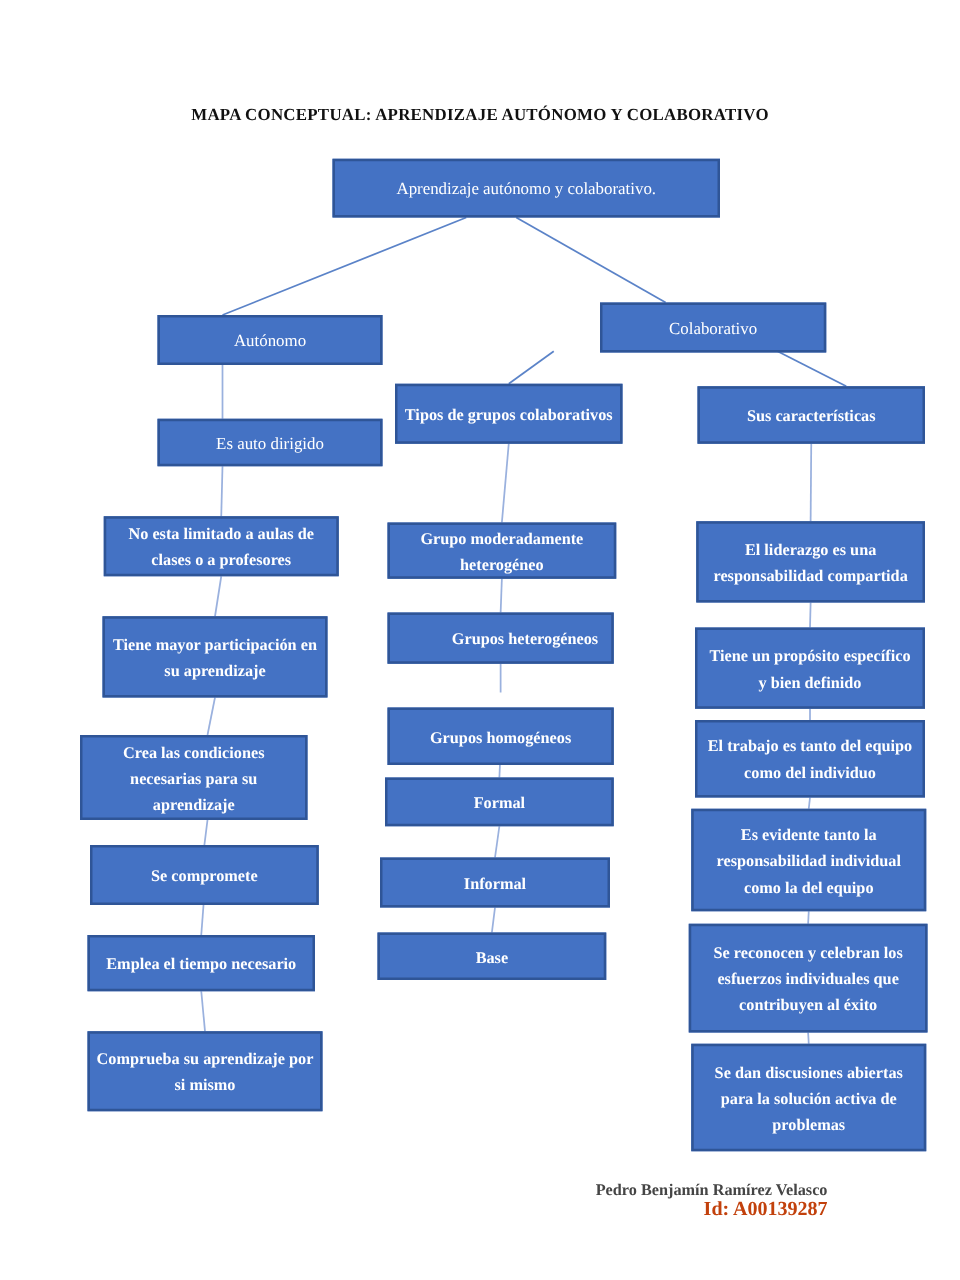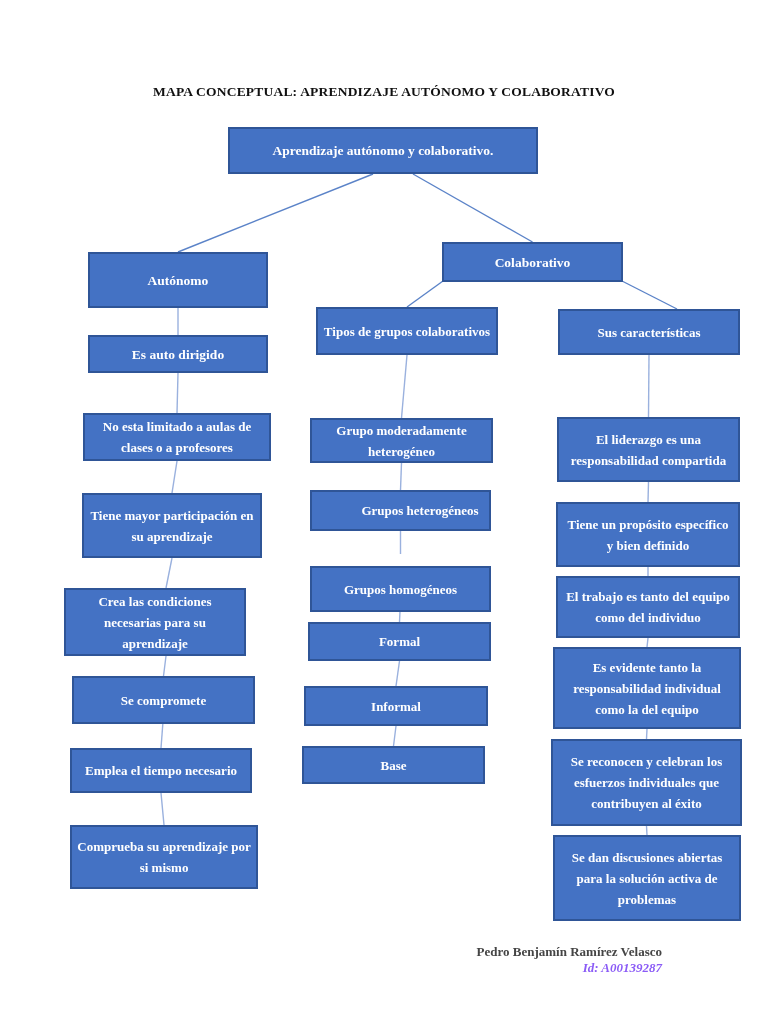--- a/index.html
+++ b/index.html
@@ -44,38 +44,37 @@
     color: #ffffff;
     display: flex;
     align-items: center;
     justify-content: center;
     text-align: center;
     font-size: 13px;
     line-height: 21px;
     padding: 1px 5px;
   }
   .node.bold { font-weight: 700; }
-  .node.plain { font-weight: 700; font-size: 13.5px; }
+  .node.plain { font-weight: 400; font-size: 13.5px; margin-left: 38px; }
   #footer {
     position: absolute;
     top: 944px;
     right: 106px;
     text-align: right;
     line-height: 16px;
   }
   #footer .author {
     font-size: 13px;
     font-weight: 700;
     color: #454545;
   }
   #footer .student-id {
-    font-size: 13px;
+    font-size: 16px;
     font-weight: 700;
-    color: #8b5cf6;
-    font-style: italic;
+    color: #c2410c;
   }
 </style>
 </head>
 <body>
 
 <div id="page">
   <div id="doc-title">MAPA CONCEPTUAL: APRENDIZAJE AUTÓNOMO Y COLABORATIVO</div>
   <div id="map">
       <svg id="edges" width="768" height="1024">
         <line x1="373" y1="174" x2="178" y2="252" stroke="#5B83C8" stroke-width="1.4"></line>
@@ -96,21 +95,21 @@
         <line x1="399.5" y1="661" x2="396" y2="686" stroke="#9AB1DE" stroke-width="1.4"></line>
         <line x1="396" y1="726" x2="393.5" y2="746" stroke="#9AB1DE" stroke-width="1.4"></line>
         <line x1="649" y1="355" x2="648.5" y2="417" stroke="#9AB1DE" stroke-width="1.4"></line>
         <line x1="648.5" y1="482" x2="648" y2="502" stroke="#9AB1DE" stroke-width="1.4"></line>
         <line x1="648" y1="567" x2="648" y2="576" stroke="#9AB1DE" stroke-width="1.4"></line>
         <line x1="648" y1="638" x2="647" y2="647" stroke="#9AB1DE" stroke-width="1.4"></line>
         <line x1="647" y1="729" x2="646.5" y2="739" stroke="#9AB1DE" stroke-width="1.4"></line>
         <line x1="646.5" y1="826" x2="647" y2="835" stroke="#9AB1DE" stroke-width="1.4"></line>
       </svg>
       <div class="node plain" style="left: 228px; top: 127px; width: 310px; height: 47px;">Aprendizaje autónomo y colaborativo.</div>
-      <div class="node plain" style="left: 88px; top: 252px; width: 180px; height: 56px;">Autónomo</div>
+      <div class="node plain" style="left: 88px; top: 252px; width: 180px; height: 40px;">Autónomo</div>
       <div class="node plain" style="left: 442px; top: 242px; width: 181px; height: 40px;">Colaborativo</div>
       <div class="node plain" style="left: 88px; top: 335px; width: 180px; height: 38px;">Es auto dirigido</div>
       <div class="node bold" style="left: 316px; top: 307px; width: 182px; height: 48px;">Tipos de grupos colaborativos</div>
       <div class="node bold" style="left: 558px; top: 309px; width: 182px; height: 46px;">Sus características</div>
       <div class="node bold" style="left: 83px; top: 413px; width: 188px; height: 48px;">No esta limitado a aulas de clases o a profesores</div>
       <div class="node bold" style="left: 82px; top: 493px; width: 180px; height: 65px;">Tiene mayor participación en su aprendizaje</div>
       <div class="node bold" style="left: 64px; top: 588px; width: 182px; height: 68px;">Crea las condiciones necesarias para su aprendizaje</div>
       <div class="node bold" style="left: 72px; top: 676px; width: 183px; height: 48px;">Se compromete</div>
       <div class="node bold" style="left: 70px; top: 748px; width: 182px; height: 45px;">Emplea el tiempo necesario</div>
       <div class="node bold" style="left: 70px; top: 825px; width: 188px; height: 64px;">Comprueba su aprendizaje por si mismo</div>

